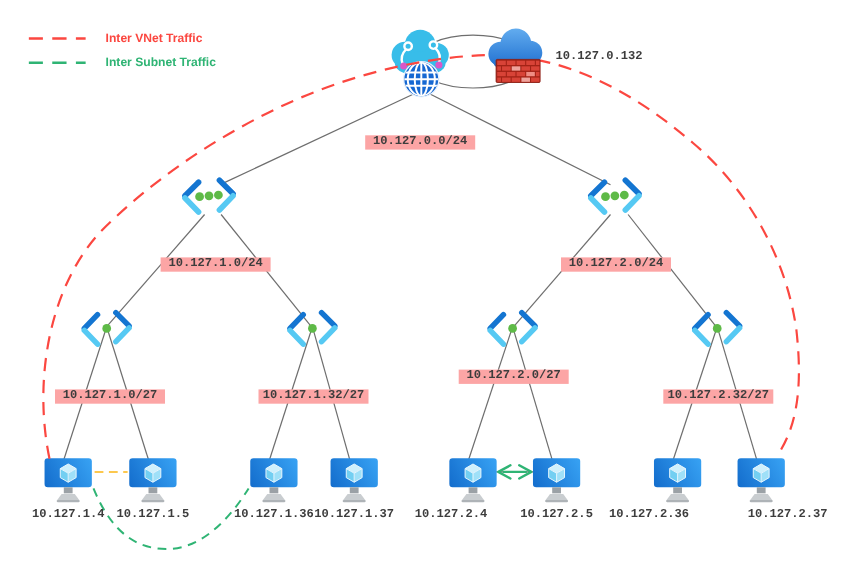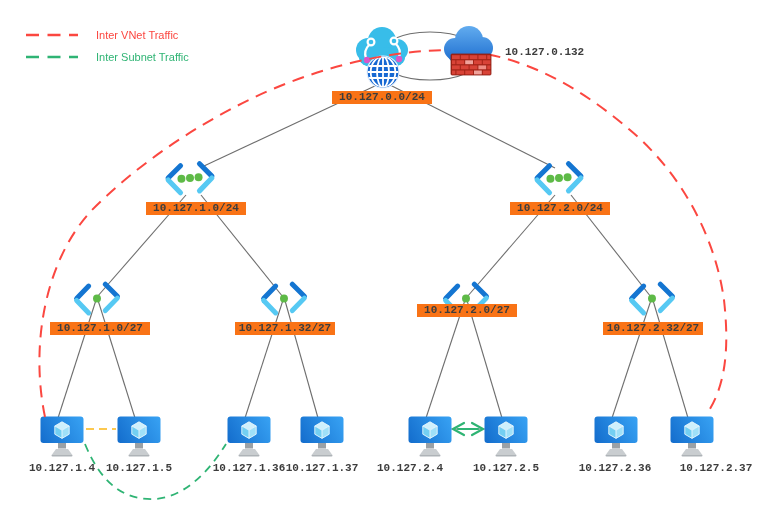--- a/index.html
+++ b/index.html
@@ -4,25 +4,25 @@
 <style>
   html,body{margin:0;padding:0;background:#fff;}
   .canvas{position:relative;width:768px;height:519px;background:#ffffff;overflow:hidden;
           font-family:"Liberation Sans",sans-serif;}
   .layer{position:absolute;left:0;top:0;width:768px;height:519px;}
   .z0{z-index:0}.z1{z-index:1}.z2{z-index:2}.z3{z-index:3}.z4{z-index:4}
   .node{position:absolute;}
   .node svg{display:block;width:100%;height:100%;}
   .label{position:absolute;font-size:11px;font-weight:bold;color:#3d3d3d;
          text-align:center;white-space:nowrap;line-height:13px;font-family:Liberation Mono, monospace;}
-  .label.bg{background:#f97316;}
+  .label.bg{background:#fca5a5;margin-top:32px;}
   .legend{position:absolute;left:26px;top:28px;z-index:4;}
   .legend-item{display:flex;align-items:center;height:14px;margin-bottom:8px;}
   .legend-item svg{width:52px;height:6px;margin-right:18px;}
-  .legend-label{font-size:11px;font-weight:normal;white-space:nowrap;}
+  .legend-label{font-size:11px;font-weight:bold;white-space:nowrap;}
   .c-red{color:#fb4740}.c-green{color:#2fb474}.c-yellow{color:#fcc84e}
 </style>
 </head>
 <body>
 
 <svg width="0" height="0" style="position:absolute" aria-hidden="true">
   <defs>
     <linearGradient id="gMon" gradientUnits="userSpaceOnUse" x1="2" y1="25" x2="42" y2="3">
       <stop offset="0" stop-color="#156fce"></stop>
         <stop offset="1" stop-color="#36a0f2"></stop>
@@ -243,21 +243,21 @@
   <div class="label bg z4" style="left:50px;top:322px;width:100px">10.127.1.0/27</div>
   <div class="label bg z4" style="left:235px;top:322px;width:100px">10.127.1.32/27</div>
   <div class="label bg z4" style="left:417px;top:304px;width:100px">10.127.2.0/27</div>
   <div class="label bg z4" style="left:603px;top:322px;width:100px">10.127.2.32/27</div>
   <div class="label z4" style="left:20px;top:462px;width:84px">10.127.1.4</div>
   <div class="label z4" style="left:97px;top:462px;width:84px">10.127.1.5</div>
   <div class="label z4" style="left:207px;top:462px;width:84px">10.127.1.36</div>
   <div class="label z4" style="left:280px;top:462px;width:84px">10.127.1.37</div>
   <div class="label z4" style="left:368px;top:462px;width:84px">10.127.2.4</div>
   <div class="label z4" style="left:464px;top:462px;width:84px">10.127.2.5</div>
-  <div class="label z4" style="left:573px;top:462px;width:84px">10.127.2.36</div>
+  <div class="label z4" style="left:548px;top:462px;width:84px">10.127.2.36</div>
   <div class="label z4" style="left:674px;top:462px;width:84px">10.127.2.37</div>
 
   <div class="legend">
     <div class="legend-item">
       <svg viewBox="0 0 52 6">
         <line x1="0" y1="3" x2="52" y2="3" stroke-width="2.3" stroke-dasharray="13 8.5" stroke="#fb4740"></line>
       </svg>
       <span class="legend-label c-red">Inter VNet Traffic</span>
     </div>
     <div class="legend-item">

